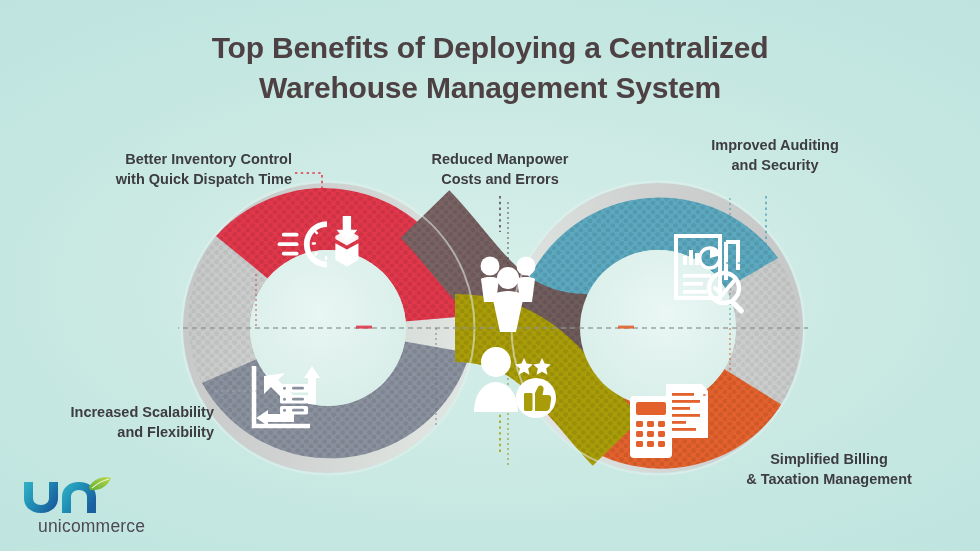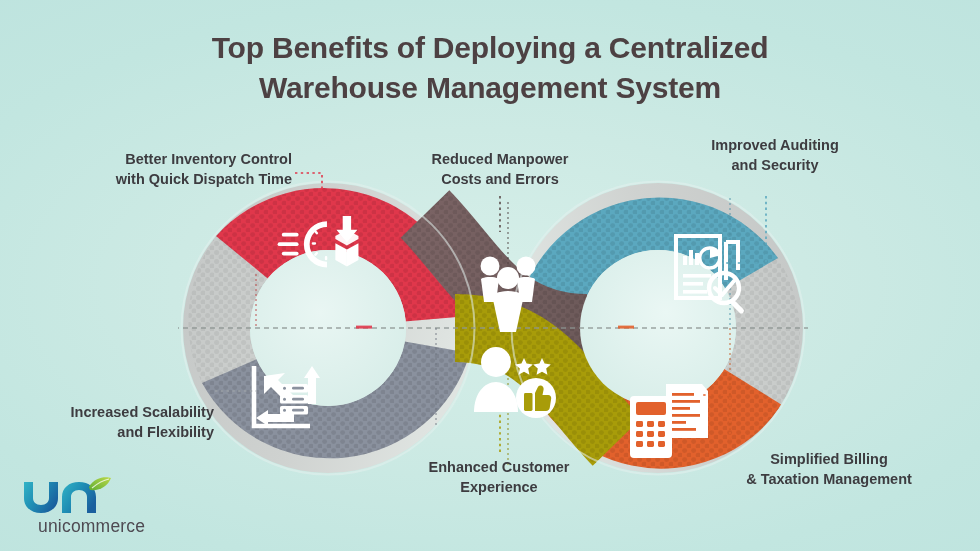--- a/index.html
+++ b/index.html
@@ -401,22 +401,20 @@
 
   <div class="label c" id="lbl-manpower">Reduced Manpower
 Costs and Errors</div>
 
   <div class="label c" id="lbl-auditing">Improved Auditing
 and Security</div>
 
   <div class="label r" id="lbl-scalability">Increased Scalability
 and Flexibility</div>
 
-  <div class="label c" id="lbl-customer">Enhanced Customer
-Experience</div>
 
   <div class="label c" id="lbl-billing">Simplified Billing
 &amp; Taxation Management</div>
 
   <div id="logo">
     <svg width="140" height="40" viewBox="0 0 140 40">
       <defs>
         <linearGradient id="unGrad" x1="0" y1="0" x2="1" y2="0.6">
           <stop offset="0%" stop-color="#31b3c6"></stop>
           <stop offset="48%" stop-color="#1f8fb5"></stop>

